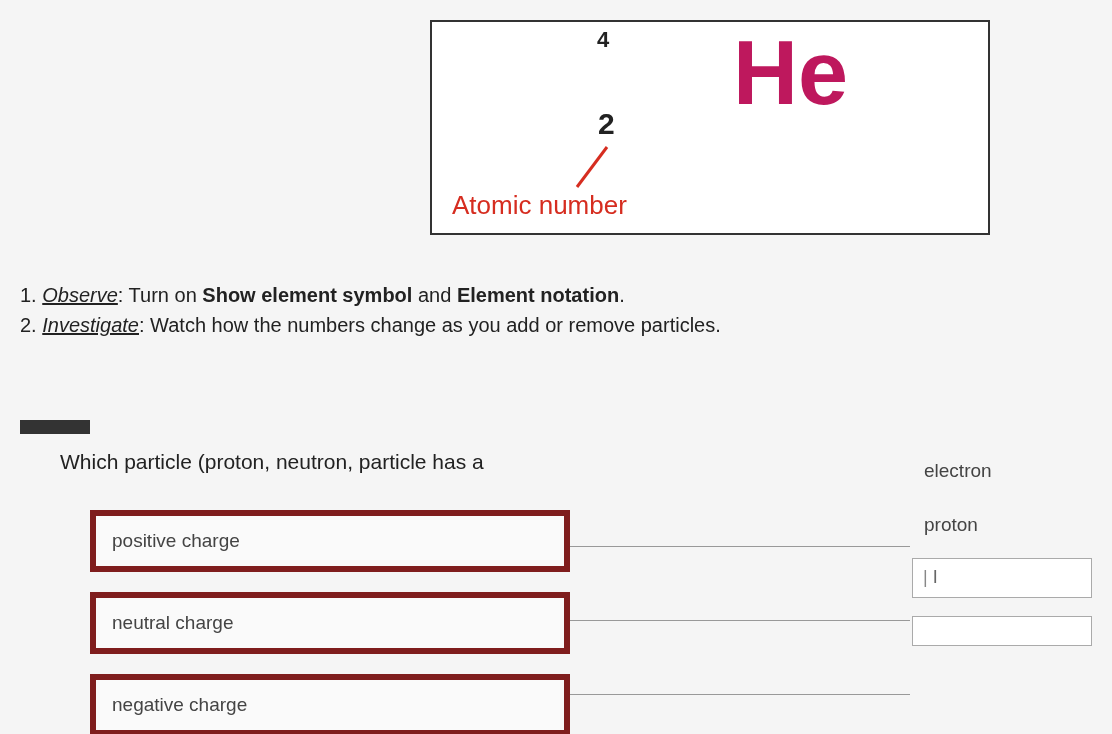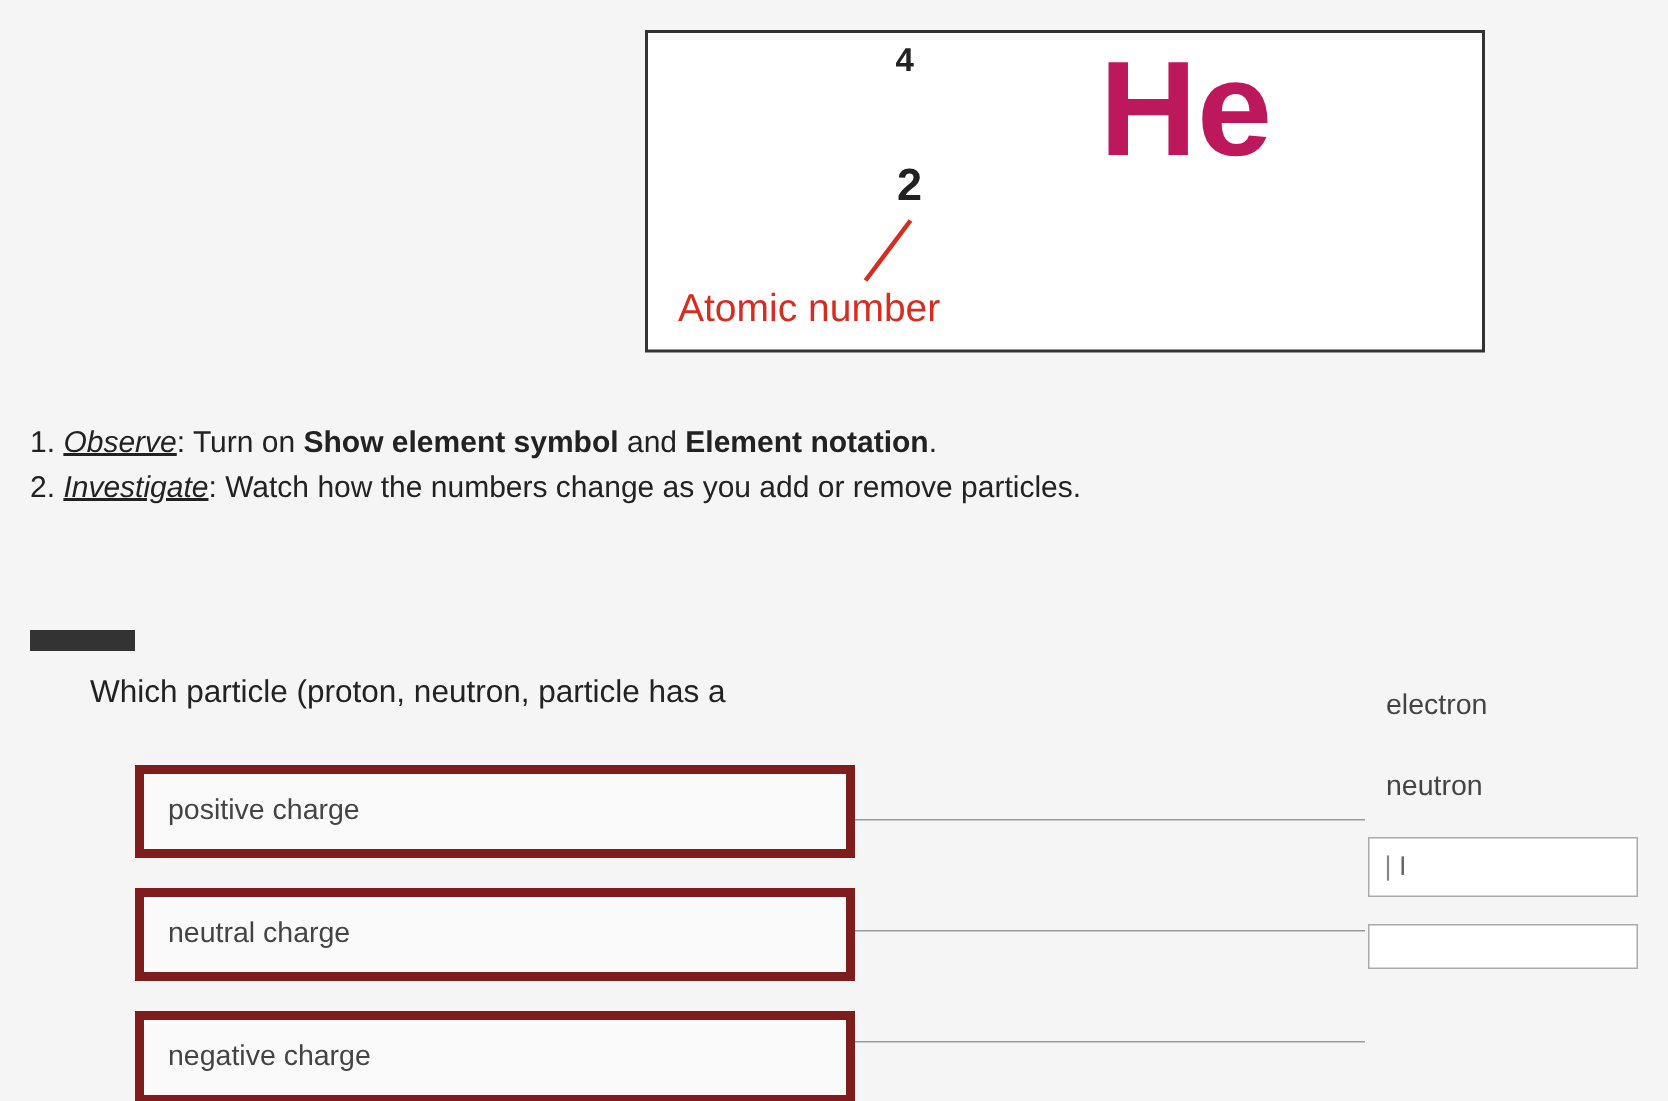--- a/index.html
+++ b/index.html
@@ -173,18 +173,18 @@
     <div class="slot">negative charge</div>
   </div>
 </div>
 
 <div class="connector" style="top:546px;left:570px;width:340px;"></div>
 <div class="connector" style="top:620px;left:570px;width:340px;"></div>
 <div class="connector" style="top:694px;left:570px;width:340px;"></div>
 
 <div class="word-bank" style="top:450px;">
   <div class="word-item">electron</div>
-  <div class="word-item">neutron</div>
+  <div class="word-item">proton</div>
   <div class="input-box">
     <span style="color:#888;">|</span> <span>I</span>
   </div>
   <div class="input-box" style="margin-top:18px;height:30px;"></div>
 </div>
 
 </body></html>

